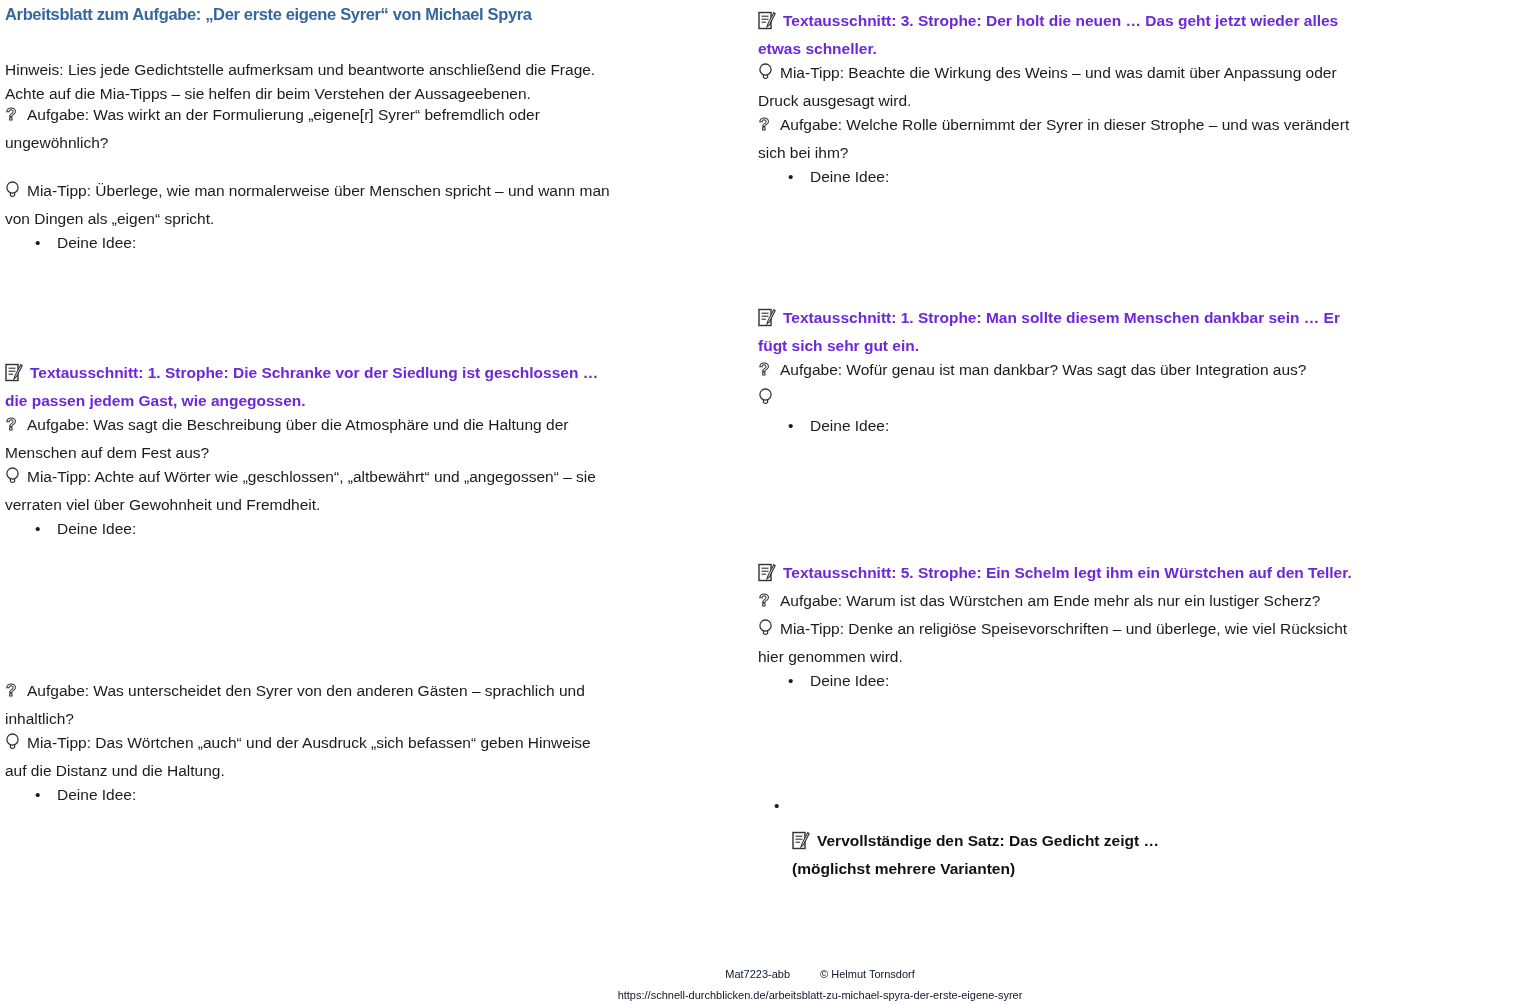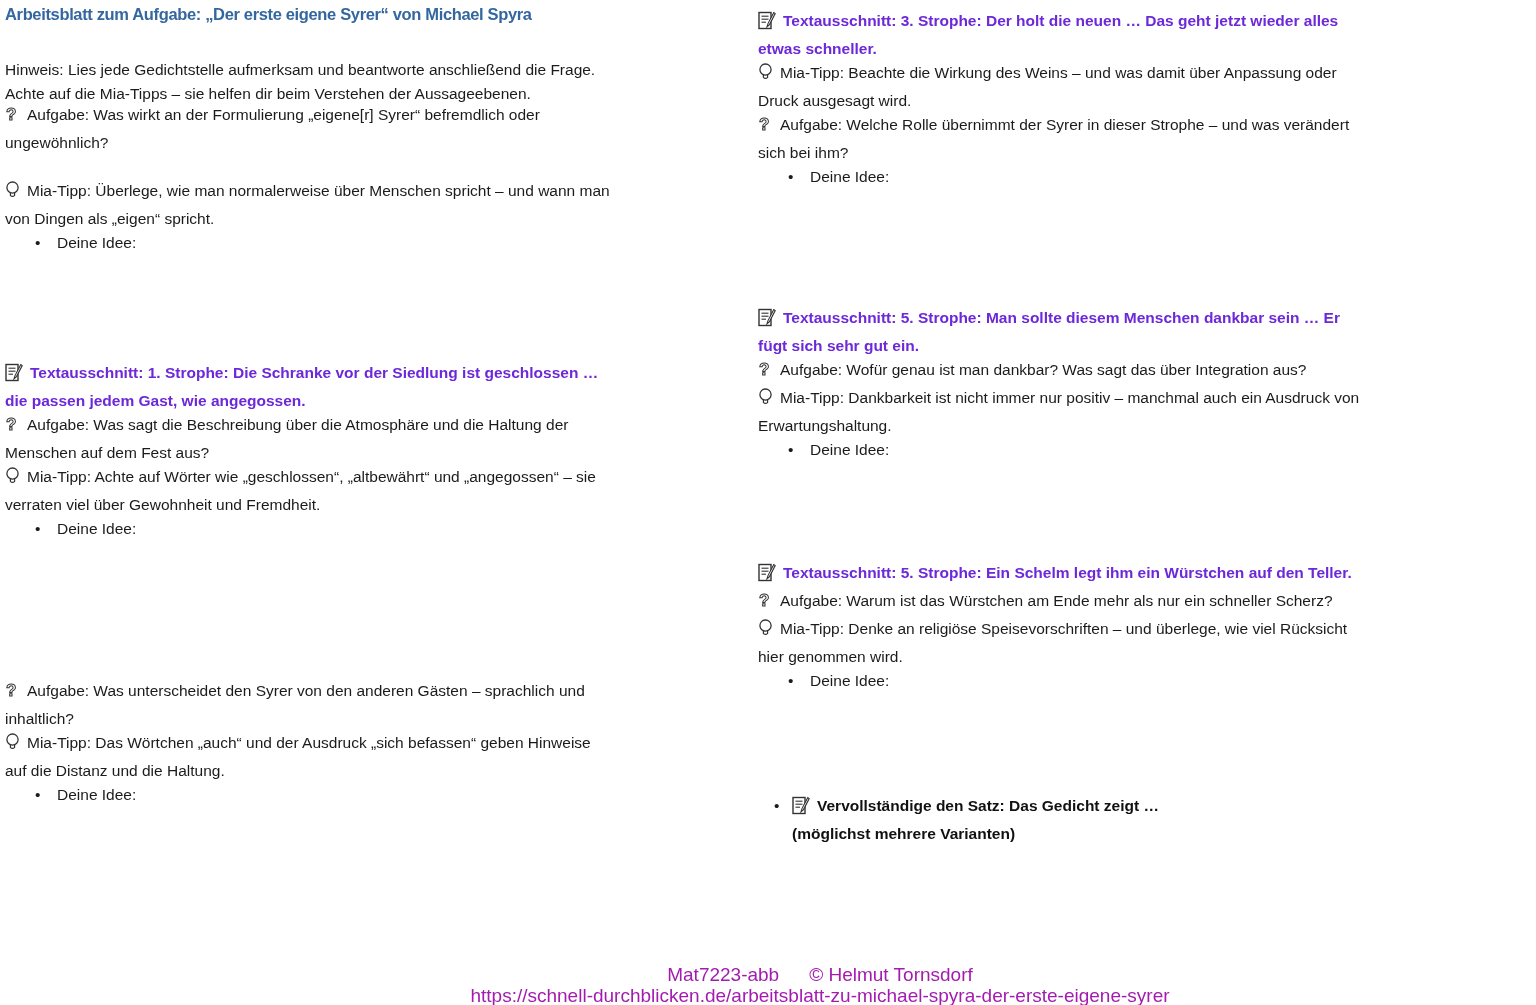--- a/index.html
+++ b/index.html
@@ -17,27 +17,27 @@
   .page-title{
     font-size:16.5px;font-weight:bold;letter-spacing:-0.35px;
     color:#34669F;line-height:22px;
   }
   .ic{display:inline-block;vertical-align:-4px;margin-right:7px;}
   .ic.q{margin-right:9px;}
   .bullet{display:flex;}
   .bullet .dot{display:inline-block;margin-left:30px;width:22px;flex:0 0 22px;}
   .final{display:flex;}
   .final .dot{display:inline-block;margin-left:16px;width:18px;flex:0 0 18px;}
-  .final .content{white-space:pre-line;font-weight:bold;color:#111;}
+  .final .content{white-space:pre-line;font-weight:bold;color:#111;margin-top:35px;}
   .spacer{height:24px;}
   .footer{
     position:absolute;left:820px;top:964px;transform:translateX(-50%);
     text-align:center;white-space:nowrap;
   }
-  .footer p{font-size:19px;line-height:21px;color:#a21caf;}
+  .footer p{font-size:11px;line-height:21px;color:#0f172a;}
   .footer .gap{display:inline-block;width:30px;}
   svg.glyph{overflow:visible;}
 </style>
 </head>
 <body>
 
 <svg width="0" height="0" style="position:absolute">
   <defs>
     <symbol id="i-memo" viewBox="0 0 18 19">
       <rect x="1" y="1.5" width="12" height="16" fill="#ffffff" stroke="#333" stroke-width="1.4"></rect>
@@ -136,42 +136,41 @@
 sich bei ihm?</span></p>
     <p class="bullet">
         <span class="dot">•</span>
         <span>Deine Idee:</span>
       </p>
   </div>
 
   <div class="block" style="top:306px">
     <p><span class="ic"><svg class="glyph" width="18" height="19">
             <use href="#i-memo"></use>
-          </svg></span><span class="b pre">Textausschnitt: 5. Strophe: Man sollte diesem Menschen dankbar sein … Er
+          </svg></span><span class="b pre">Textausschnitt: 1. Strophe: Man sollte diesem Menschen dankbar sein … Er
 fügt sich sehr gut ein.</span></p>
     <p><span class="ic q"><svg class="glyph" width="13" height="20">
             <use href="#i-q"></use>
           </svg></span><span class="pre">Aufgabe: Wofür genau ist man dankbar? Was sagt das über Integration aus?</span></p>
     <p><span class="ic"><svg class="glyph" width="15" height="20">
             <use href="#i-bulb"></use>
-          </svg></span><span class="pre">Mia-Tipp: Dankbarkeit ist nicht immer nur positiv – manchmal auch ein Ausdruck von
-Erwartungshaltung.</span></p>
+          </svg></span></p>
     <p class="bullet">
         <span class="dot">•</span>
         <span>Deine Idee:</span>
       </p>
   </div>
 
   <div class="block" style="top:561px">
     <p><span class="ic"><svg class="glyph" width="18" height="19">
             <use href="#i-memo"></use>
           </svg></span><span class="b pre">Textausschnitt: 5. Strophe: Ein Schelm legt ihm ein Würstchen auf den Teller.</span></p>
     <p><span class="ic q"><svg class="glyph" width="13" height="20">
             <use href="#i-q"></use>
-          </svg></span><span class="pre">Aufgabe: Warum ist das Würstchen am Ende mehr als nur ein schneller Scherz?</span></p>
+          </svg></span><span class="pre">Aufgabe: Warum ist das Würstchen am Ende mehr als nur ein lustiger Scherz?</span></p>
     <p><span class="ic"><svg class="glyph" width="15" height="20">
             <use href="#i-bulb"></use>
           </svg></span><span class="pre">Mia-Tipp: Denke an religiöse Speisevorschriften – und überlege, wie viel Rücksicht
 hier genommen wird.</span></p>
     <p class="bullet">
         <span class="dot">•</span>
         <span>Deine Idee:</span>
       </p>
   </div>
 

